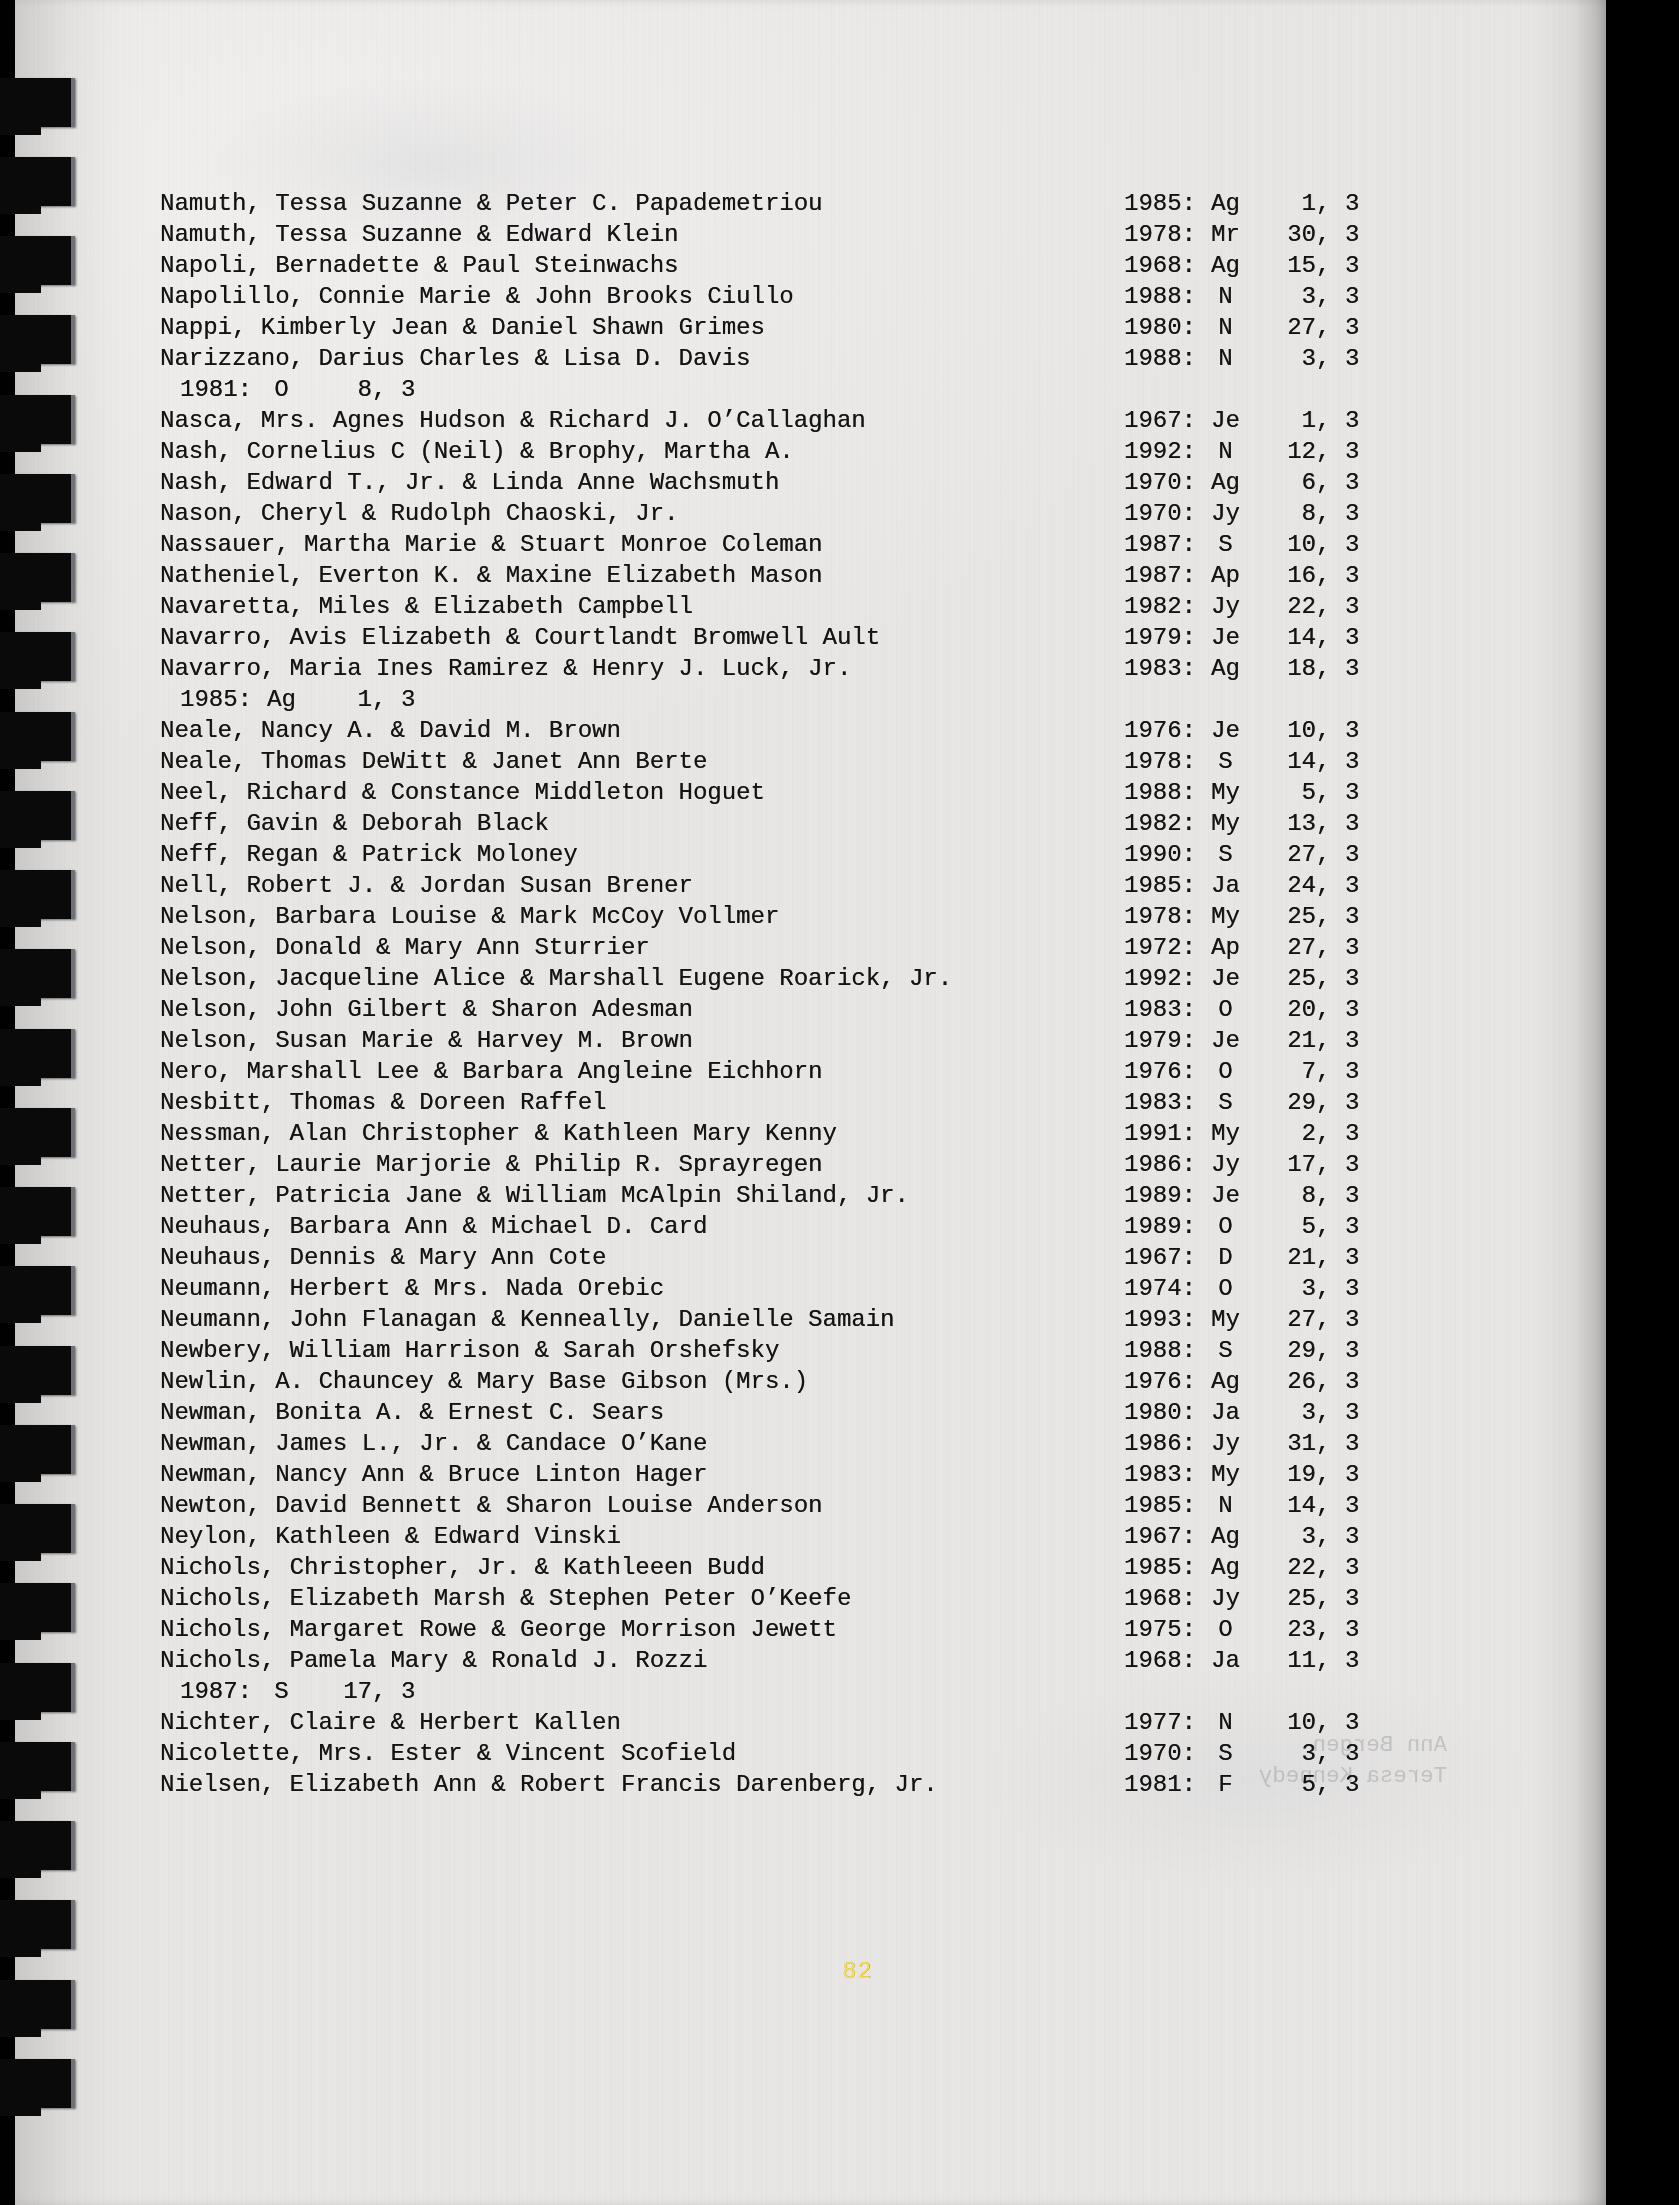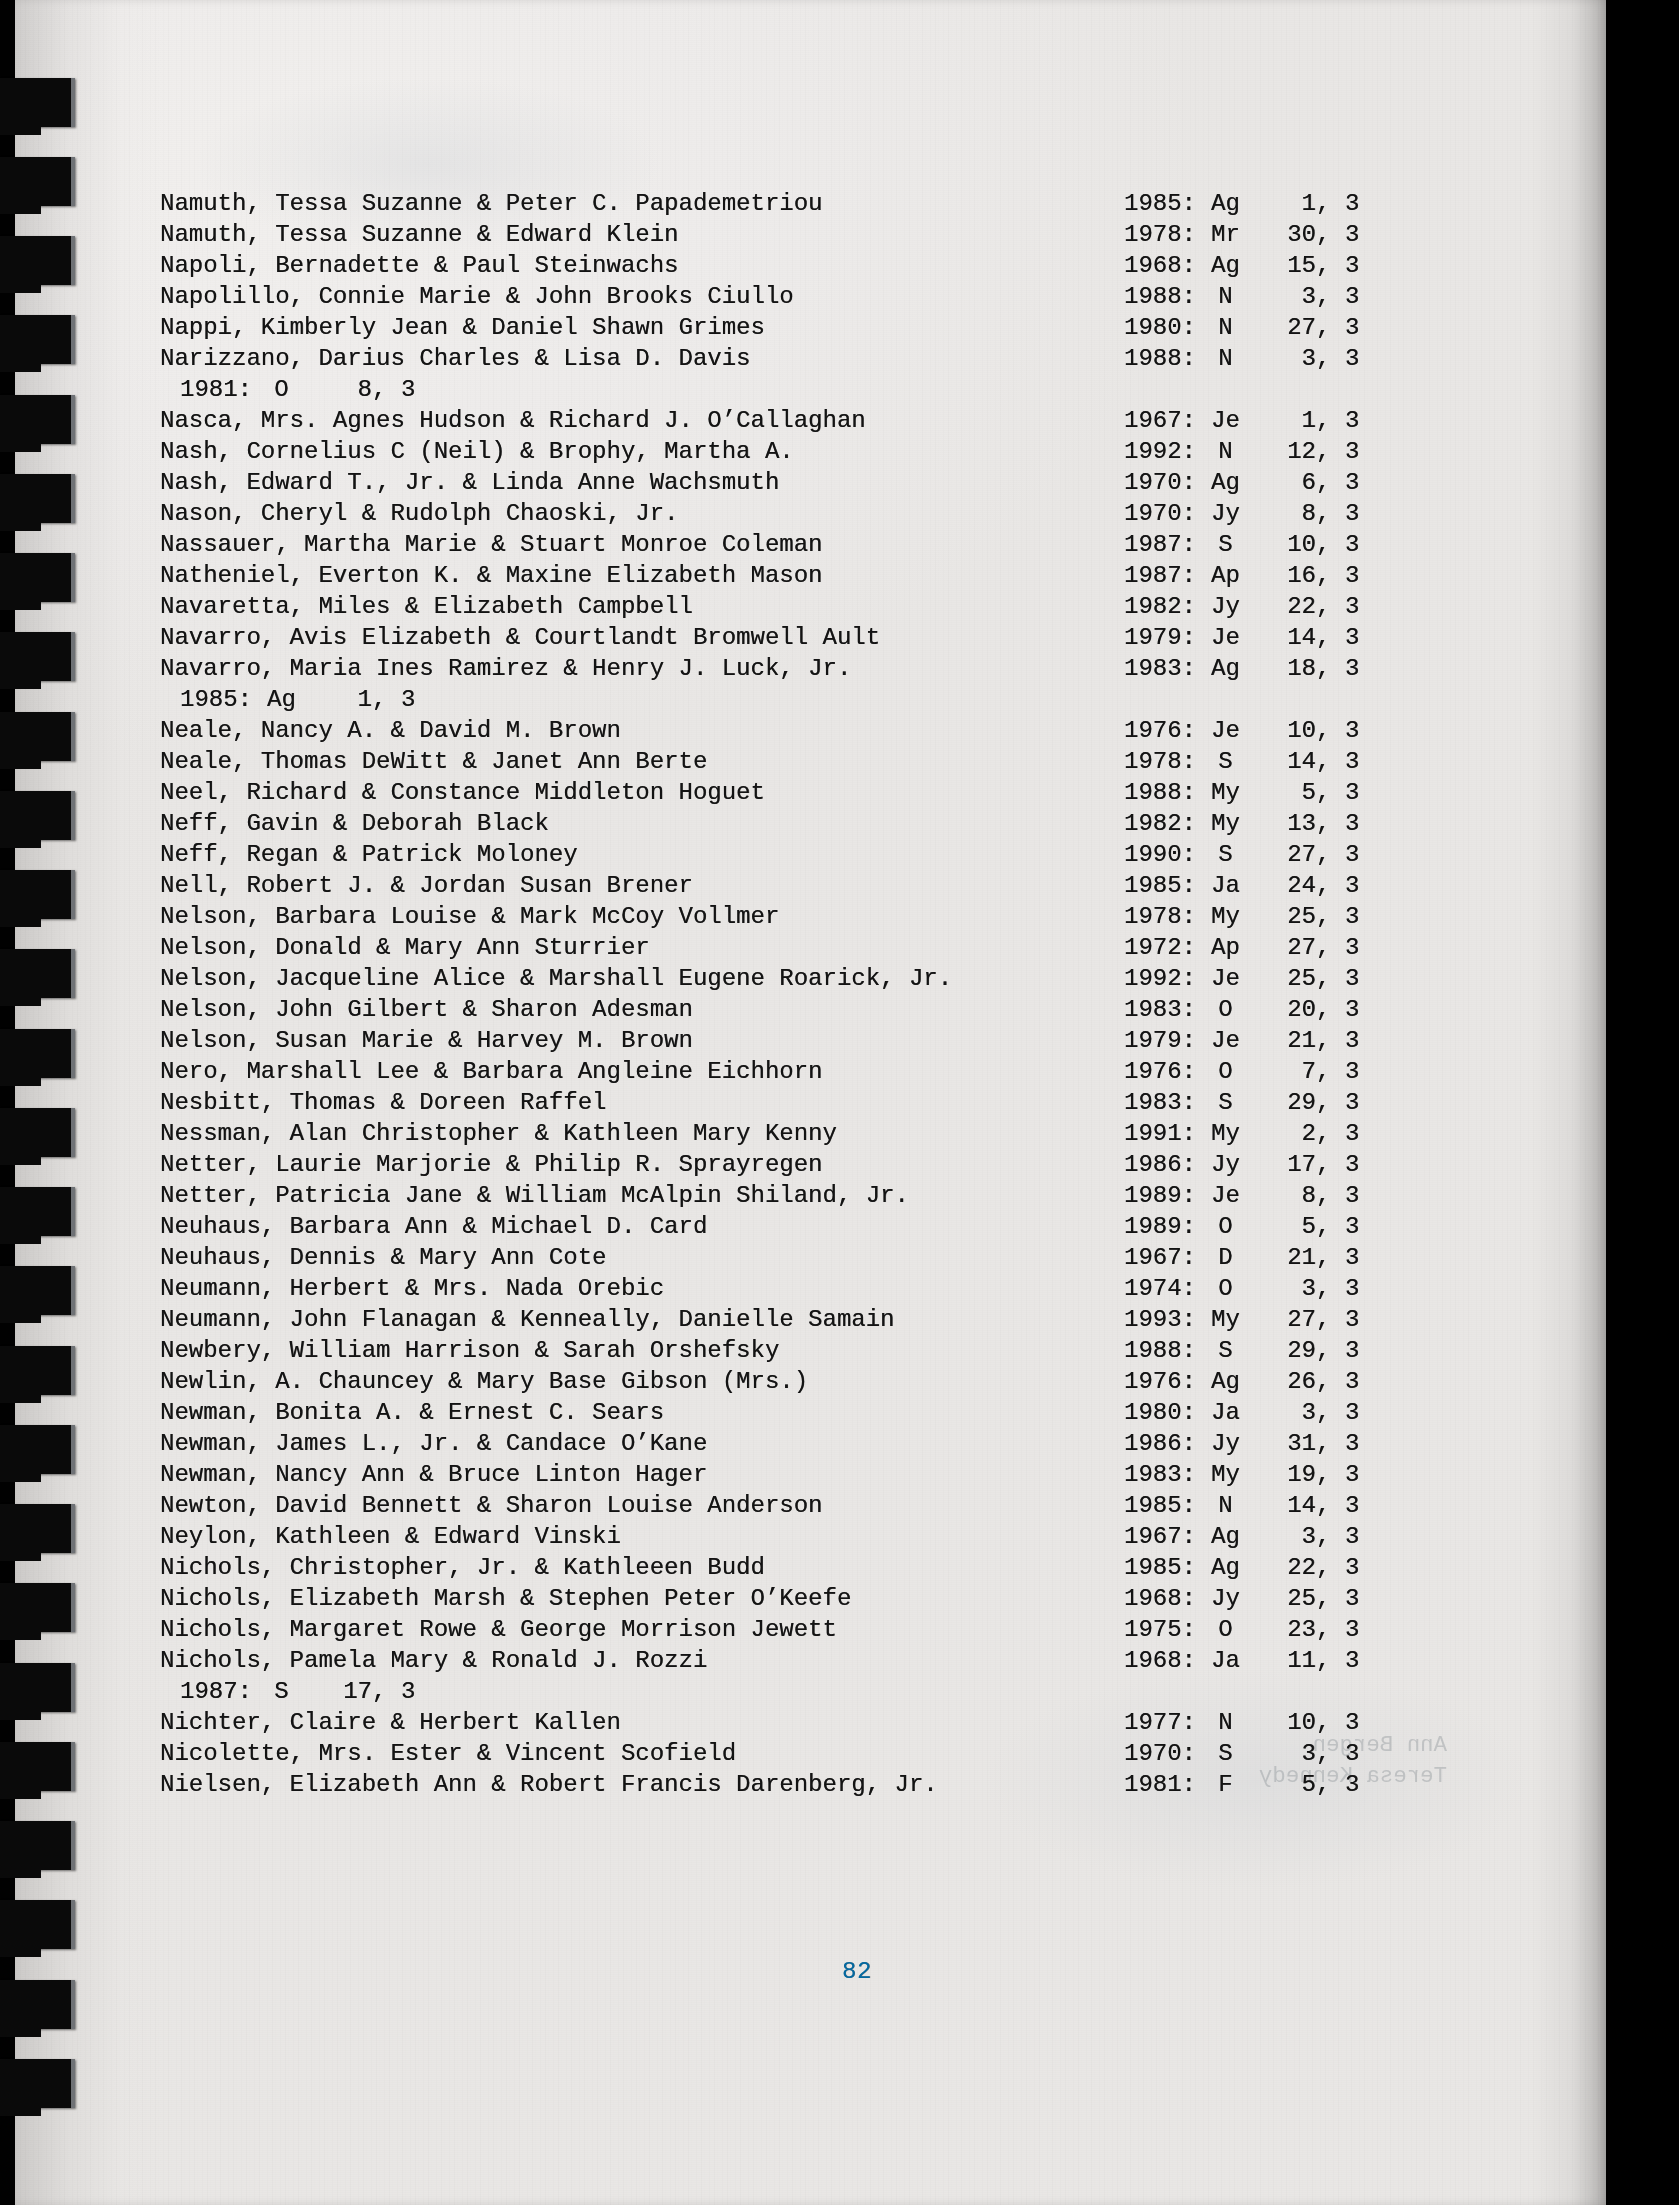--- a/index.html
+++ b/index.html
@@ -157,21 +157,21 @@
     text-align: left;
   }
 
   
   #page-number {
     position: absolute;
     left: 842px;
     top: 1957px;
     font-size: 24px;
     line-height: 29px;
-    color: #0369a1;
+    color: #fde047;
     letter-spacing: 0.7px;
     text-shadow: 0.3px 0 0 rgba(20,20,20,0.5);
   }
 
   
   #bleed-ghost {
     position: absolute;
     left: 973px;
     top: 1730px;
     width: 474px;

